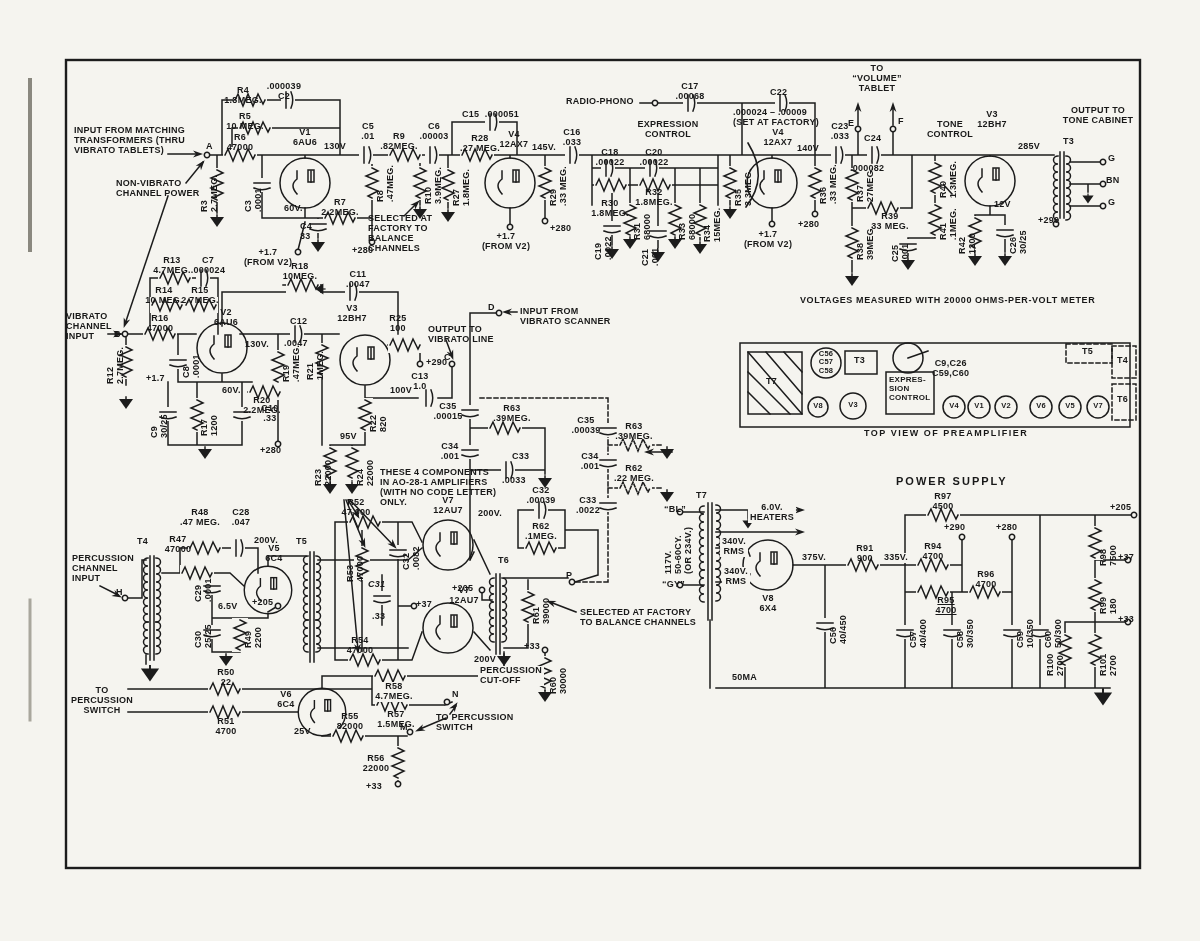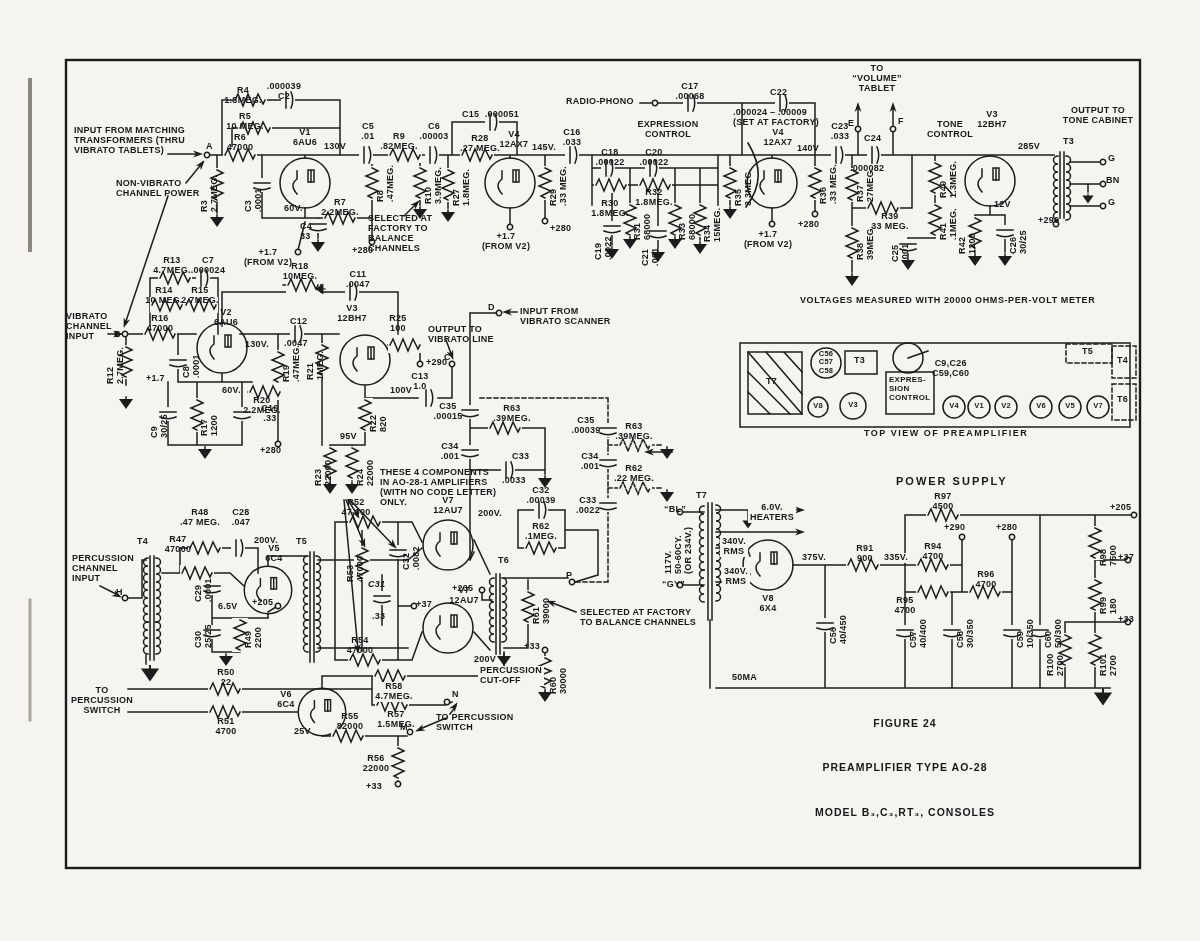--- a/index.html
+++ b/index.html
@@ -676,21 +676,21 @@
 40/450</div>
       <div class="lbl b" style="left: 730px; top: 673px;">50MA</div>
       <div class="lbl c" style="left: 943px; top: 492px;">R97
 4500</div>
       <div class="lbl" style="left: 944px; top: 523px;">+290</div>
       <div class="lbl" style="left: 996px; top: 523px;">+280</div>
       <div class="lbl c" style="left: 933px; top: 542px;">R94
 4700</div>
       <div class="lbl c" style="left: 986px; top: 570px;">R96
 4700</div>
-      <div class="lbl c" style="left: 905px; top: 596px;">R95
+      <div class="lbl c" style="left: 946px; top: 596px; text-decoration: underline;">R95
 4700</div>
       <div class="lbl v" style="left: 909px; top: 648px;">C57
 40/400</div>
       <div class="lbl v" style="left: 956px; top: 648px;">C58
 30/350</div>
       <div class="lbl v" style="left: 1016px; top: 648px;">C59
 10/350</div>
       <div class="lbl v" style="left: 1044px; top: 648px;">C60
 50/300</div>
       <div class="lbl v" style="left: 1099px; top: 566px;">R98
@@ -699,19 +699,14 @@
       <div class="lbl v" style="left: 1099px; top: 614px;">R99
 180</div>
       <div class="lbl" style="left: 1118px; top: 615px;">+33</div>
       <div class="lbl v" style="left: 1046px; top: 676px;">R100
 2700</div>
       <div class="lbl v" style="left: 1099px; top: 676px;">R101
 2700</div>
       <div class="lbl" style="left: 1110px; top: 503px;">+205</div>
     </div>
 
-<div class="caption" style="left:905px;top:687px;">
-  <div>FIGURE 24</div>
-  <div>PREAMPLIFIER TYPE AO-28</div>
-  <div>MODEL B₃,C₃,RT₃, CONSOLES</div>
+
 </div>
 
-</div>
-
 </body></html>

